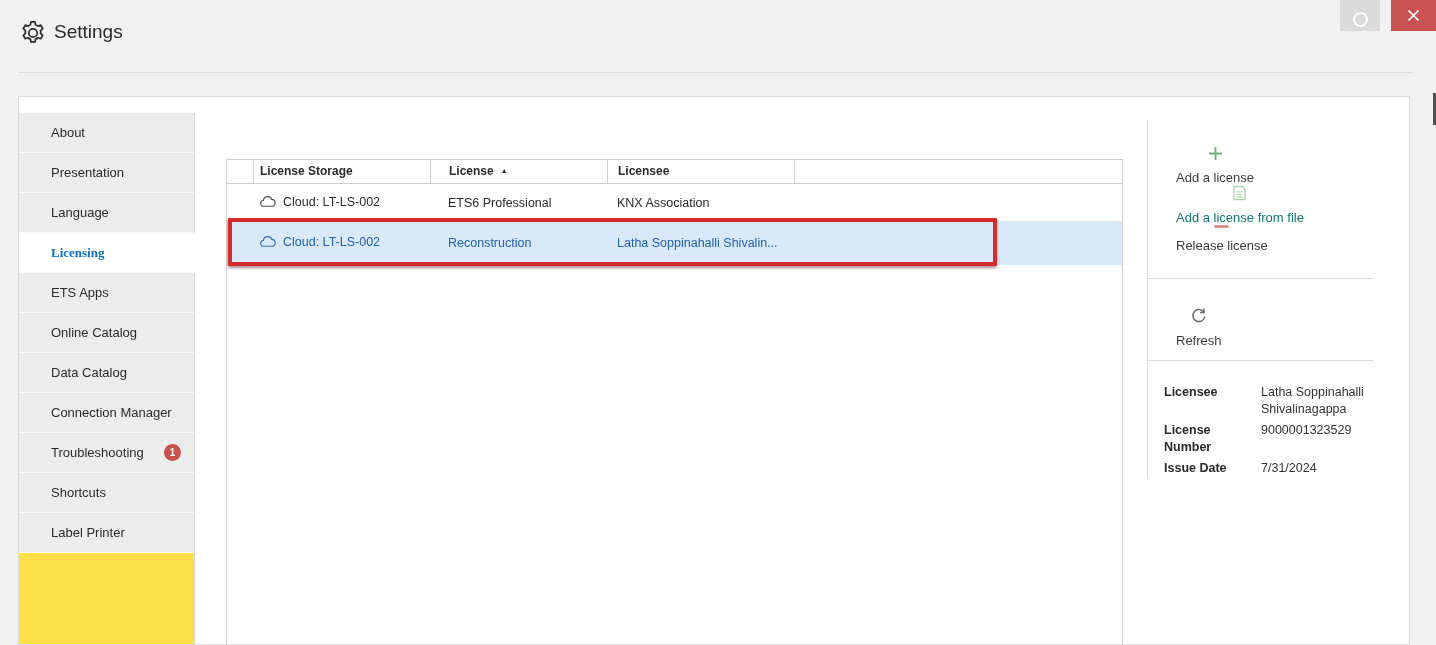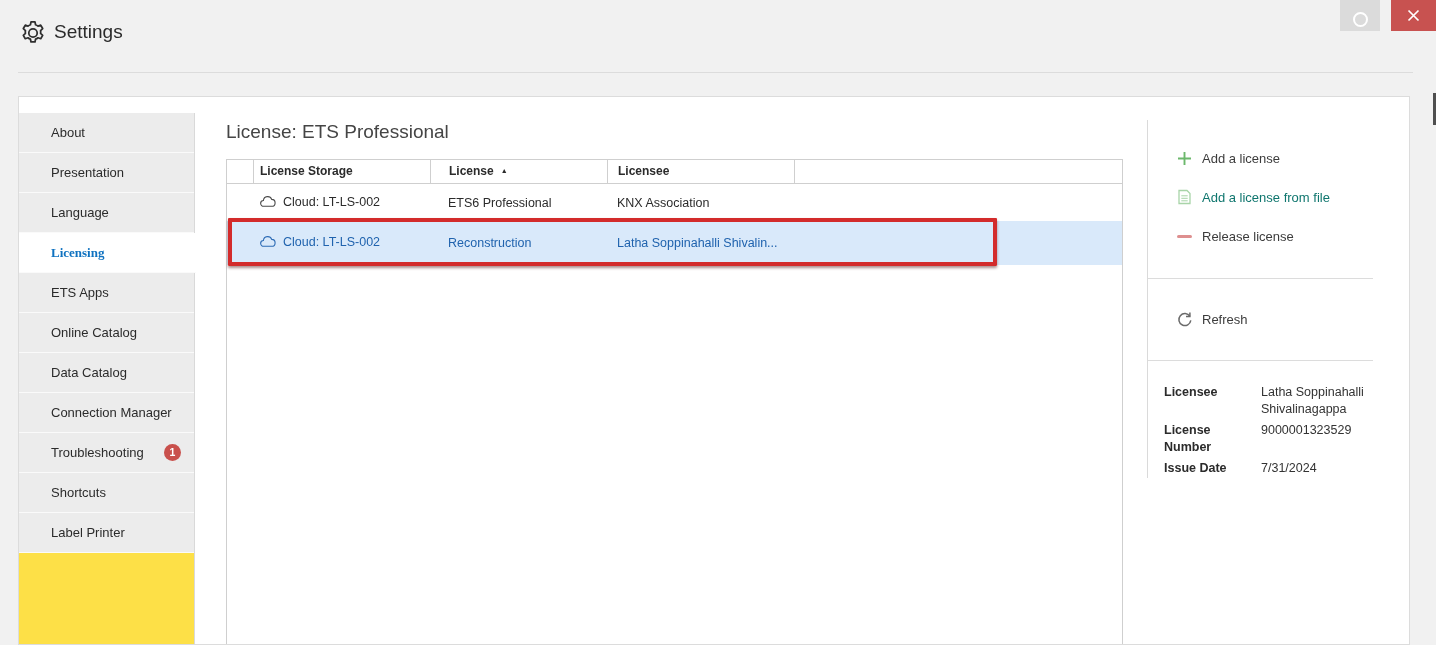--- a/index.html
+++ b/index.html
@@ -62,21 +62,21 @@
   .trow .cell { overflow: hidden; white-space: nowrap; }
 
   
   .annotation { position: absolute; left: 209px; top: 121px; width: 769px; height: 48px;
     border: 4px solid #d32b2b; border-radius: 1px;
     box-shadow: 0 2px 3px rgba(70,5,5,0.45); z-index: 6; pointer-events: none; }
 
   
   .panel-border { position: absolute; left: 1128px; top: 23px; width: 1px; height: 358px; background: #dadada; }
   .action { position: absolute; left: 1157px; height: 24px; display: flex; align-items: center;
-    gap: 9px; font-size: 13px; color: #3c3c3c; cursor: pointer; white-space: nowrap; }
+    gap: 9px; font-size: 13px; color: #3c3c3c; cursor: pointer; white-space: nowrap; flex-direction: column; }
   .action .aicon { width: 17px; height: 17px; display: flex; align-items: center; justify-content: center; }
   .action.disabled { color: #0f766e; cursor: default; }
   .pdivider { position: absolute; left: 1129px; width: 225px; height: 1px; background: #dcdcdc; }
 
   
   .details { position: absolute; left: 1145px; top: 287px; width: 218px; font-size: 12.5px; color: #333; }
   .drow { display: flex; margin-bottom: 4px; }
   .dlabel { width: 97px; flex: none; font-weight: bold; color: #2b2b2b; line-height: 17px; }
   .dvalue { width: 120px; line-height: 17px; }
 </style>
@@ -115,21 +115,20 @@
     <div class="side-item">Data Catalog</div>
     <div class="side-item">Connection Manager</div>
     <div class="side-item">
       <span>Troubleshooting</span>
       <span class="badge">1</span>
     </div>
     <div class="side-item">Shortcuts</div>
     <div class="side-item">Label Printer</div>
   </div>
 
-  <div class="heading">License: ETS Professional</div>
 
   <div class="table">
     <div class="thead">
       <div class="cell c0"></div>
       <div class="cell c1">License Storage</div>
       <div class="cell c2">
         <span>License</span><span class="sort-glyph">▲</span>
       </div>
       <div class="cell c3">Licensee</div>
       <div class="cell c4"></div>

